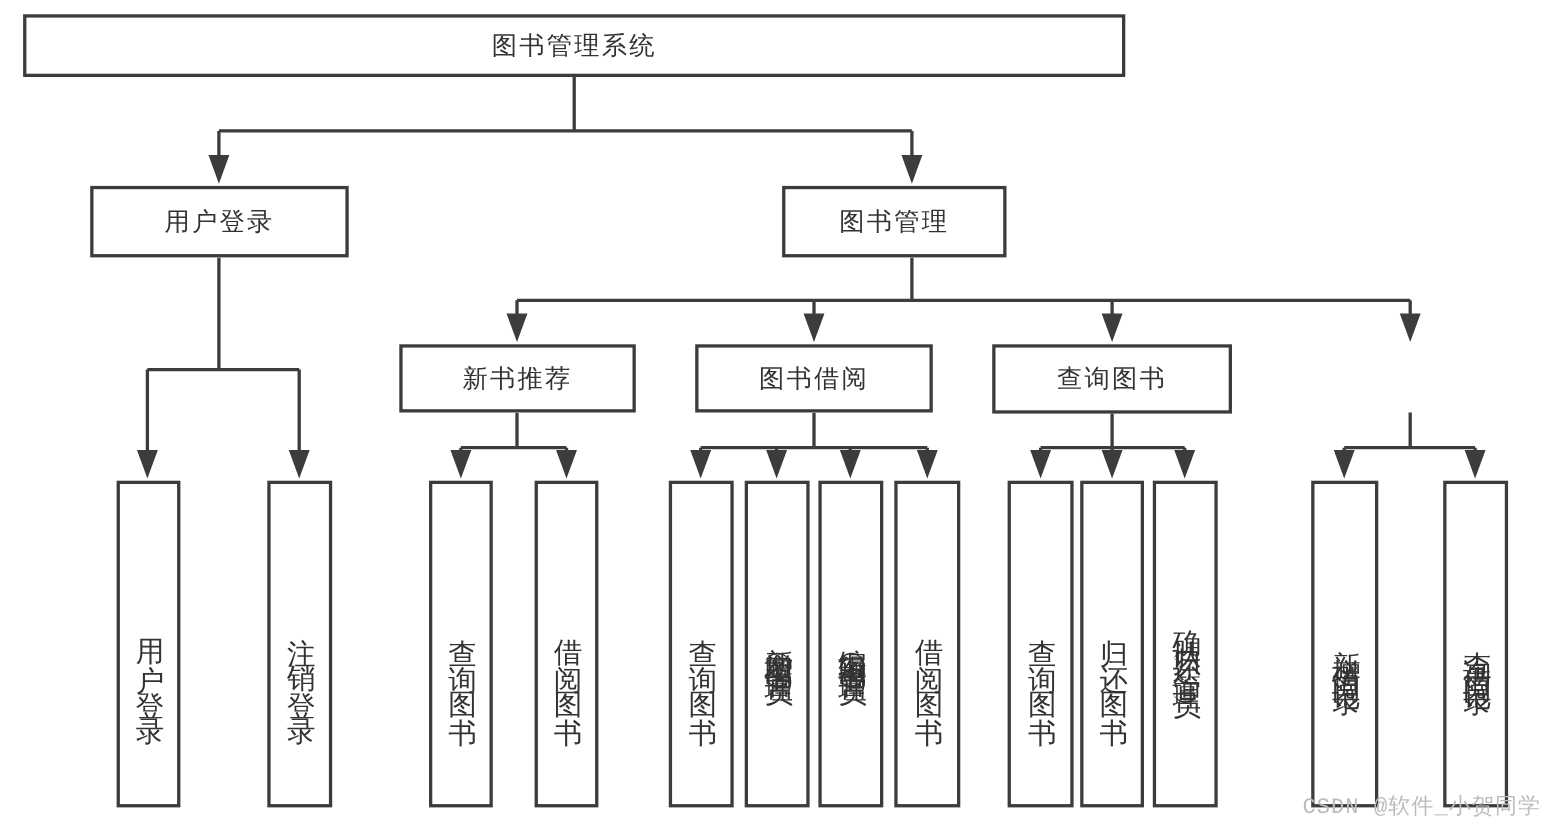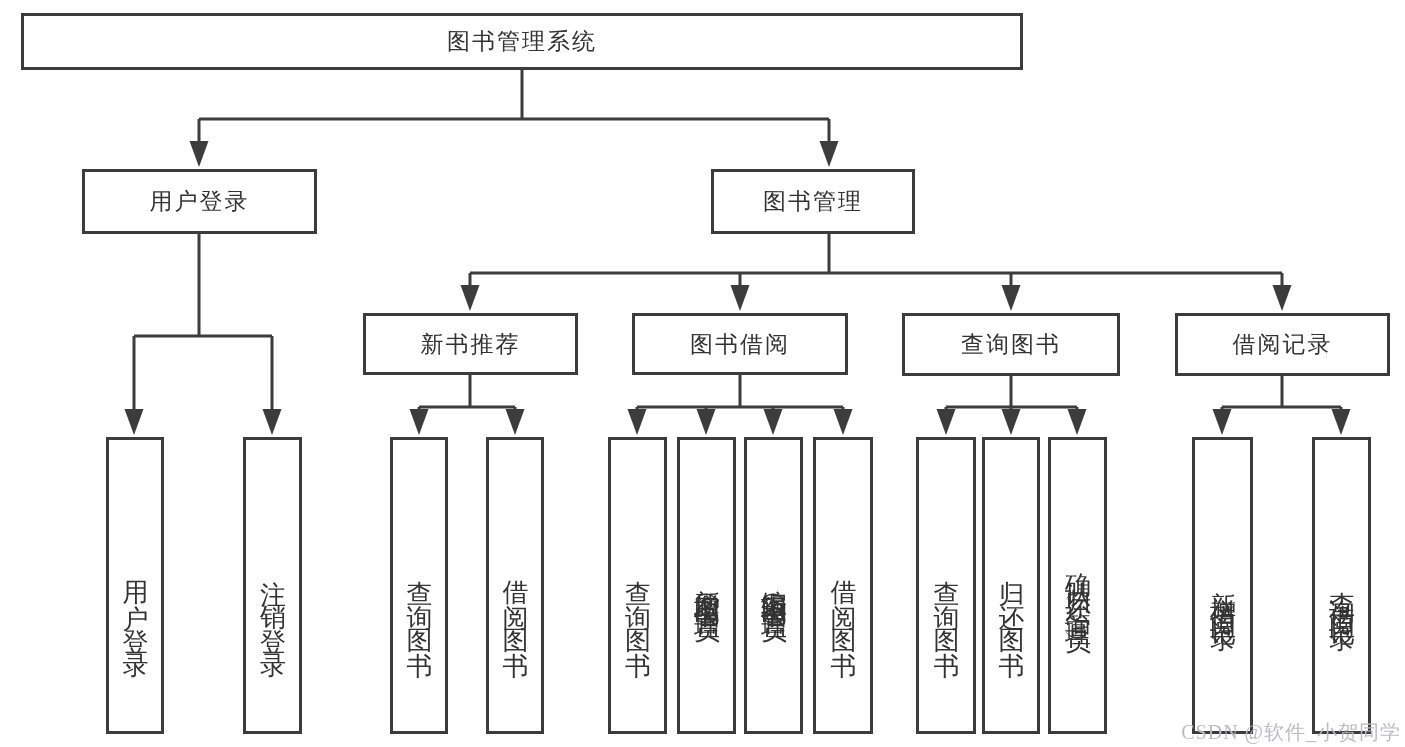--- a/index.html
+++ b/index.html
@@ -7,21 +7,21 @@
     --text:#333333;
     --watermark:#bcbcc0;
     --background:#ffffff;
   }
   html,body{margin:0;padding:0;background:var(--background);}
   .canvas{
     position:relative;
     width:1405px;height:747px;
     background:var(--background);
     overflow:hidden;
-    font-family:Liberation Serif, serif;
+    font-family:Liberation Mono, monospace;
   }
   svg.wires{position:absolute;left:0;top:0;color:var(--line);}
   .node{
     position:absolute;
     box-sizing:border-box;
     border:3px solid var(--line);
     background:#ffffff;
     display:flex;align-items:center;justify-content:center;
     color:var(--text);
   }
@@ -82,21 +82,20 @@
   </svg>
 
   <div class="node hbox" style="left:21px;top:13px;width:1002px;height:57px">图书管理系统</div>
 
   <div class="node hbox" style="left:82px;top:169px;width:235px;height:65px">用户登录</div>
   <div class="node hbox" style="left:711px;top:169px;width:204px;height:65px">图书管理</div>
 
   <div class="node hbox" style="left:632px;top:313px;width:216px;height:62px">图书借阅</div>
   <div class="node hbox" style="left:363px;top:313px;width:215px;height:62px">新书推荐</div>
   <div class="node hbox" style="left:902px;top:313px;width:218px;height:63px">查询图书</div>
-  <div class="node hbox" style="left:1175px;top:313px;width:215px;height:63px">借阅记录</div>
 
   <div class="node leaf" style="left:106px;top:437px;width:58px;height:297px">
     <span class="vtxt ls4">用户登录</span>
   </div>
   <div class="node leaf" style="left:243px;top:437px;width:59px;height:297px">
     <span class="vtxt ls4">注销登录</span>
   </div>
 
   <div class="node leaf" style="left:390px;top:437px;width:58px;height:297px">
     <span class="vtxt ls4">查询图书</span>

